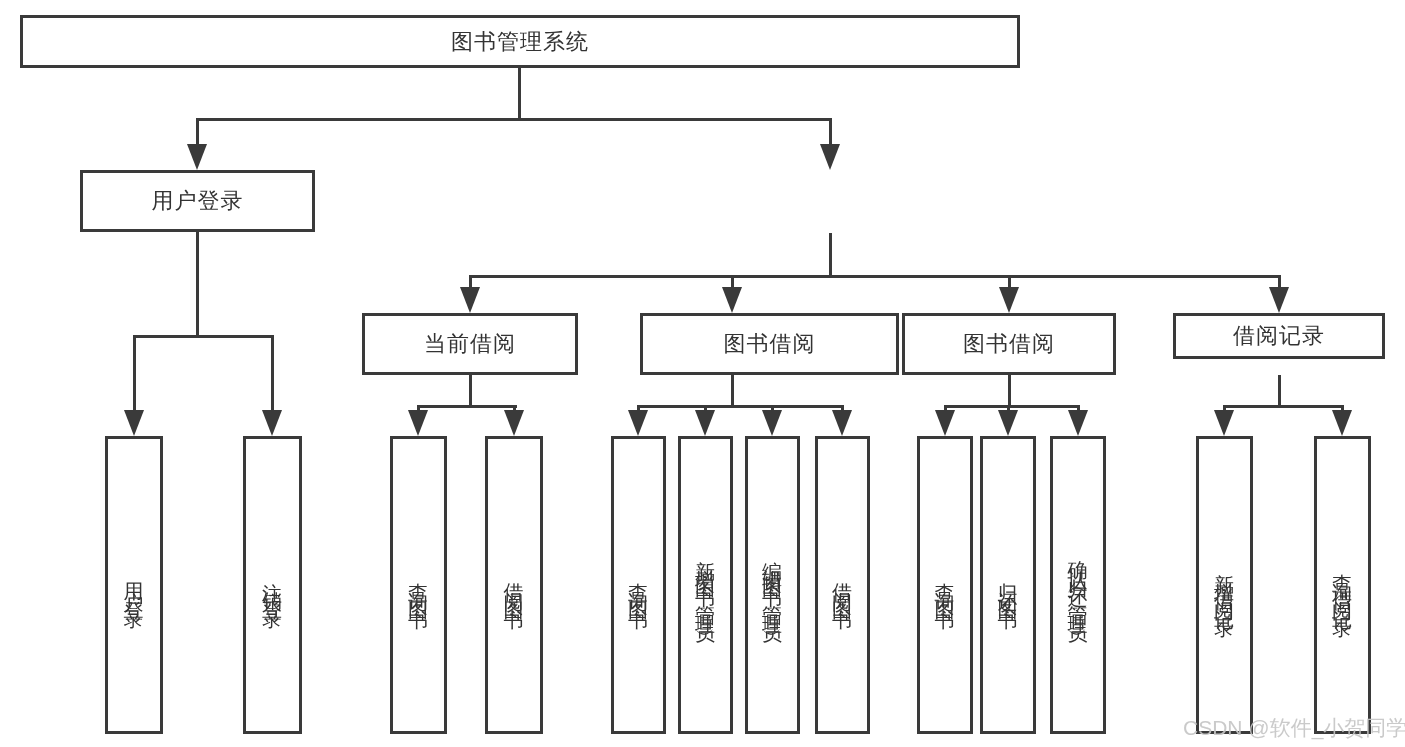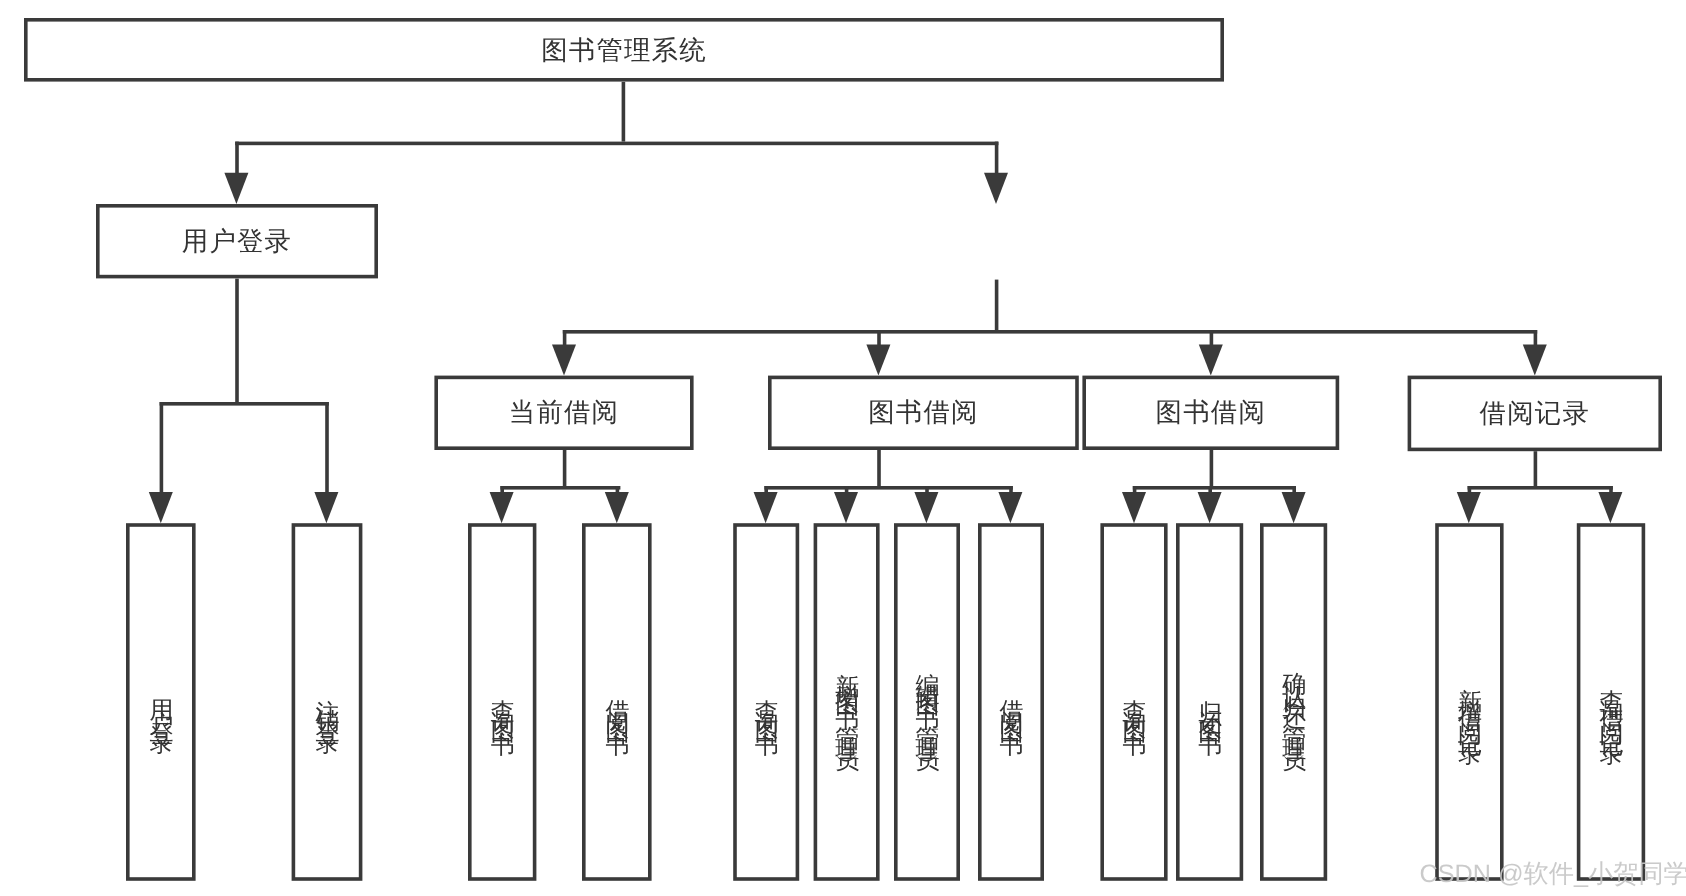--- a/index.html
+++ b/index.html
@@ -43,21 +43,21 @@
 
   <div class="node h" style="left:362px;top:313px;width:216px;height:62px">
     <span>当前借阅</span>
   </div>
   <div class="node h" style="left:640px;top:313px;width:259px;height:62px">
     <span>图书借阅</span>
   </div>
   <div class="node h" style="left:902px;top:313px;width:214px;height:62px">
     <span>图书借阅</span>
   </div>
-  <div class="node h" style="left:1173px;top:313px;width:212px;height:63px">
+  <div class="node h" style="left:1173px;top:313px;width:212px;height:46px">
     <span>借阅记录</span>
   </div>
 
   <div class="node v" style="left:105px;top:436px;width:58px;height:298px">
     <span>用户登录</span>
   </div>
   <div class="node v" style="left:243px;top:436px;width:59px;height:298px">
     <span>注销登录</span>
   </div>
 

